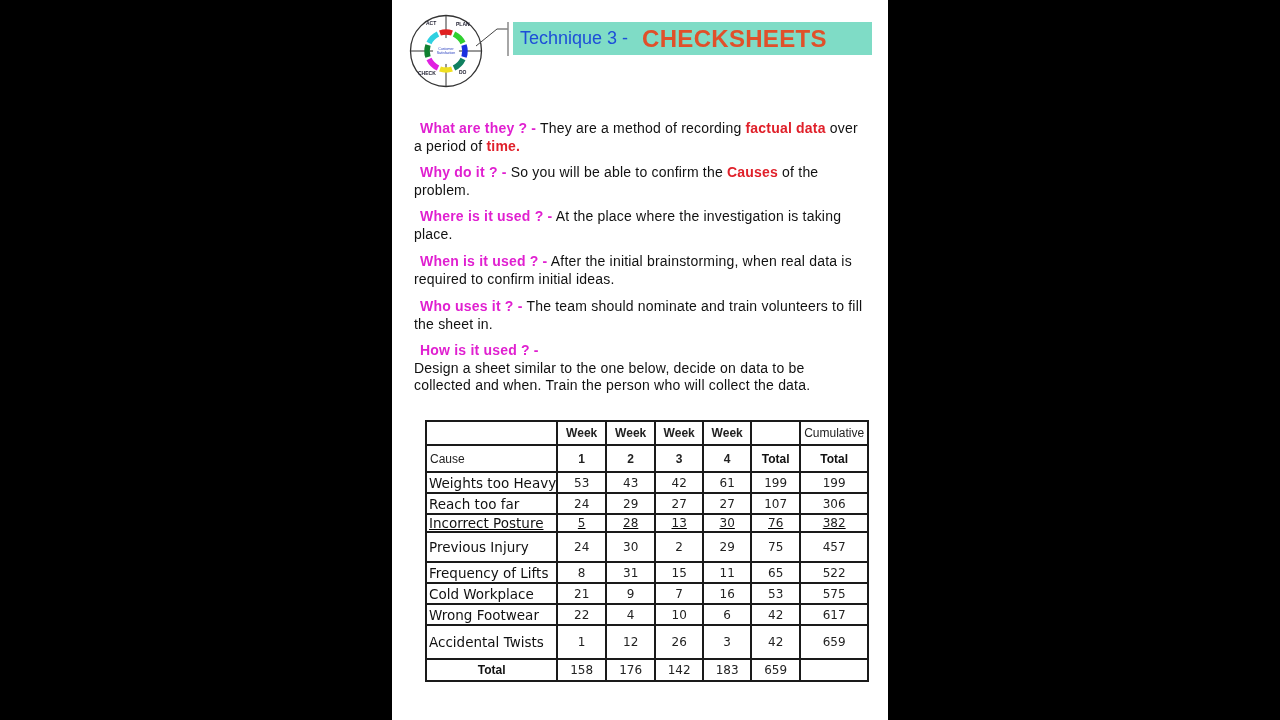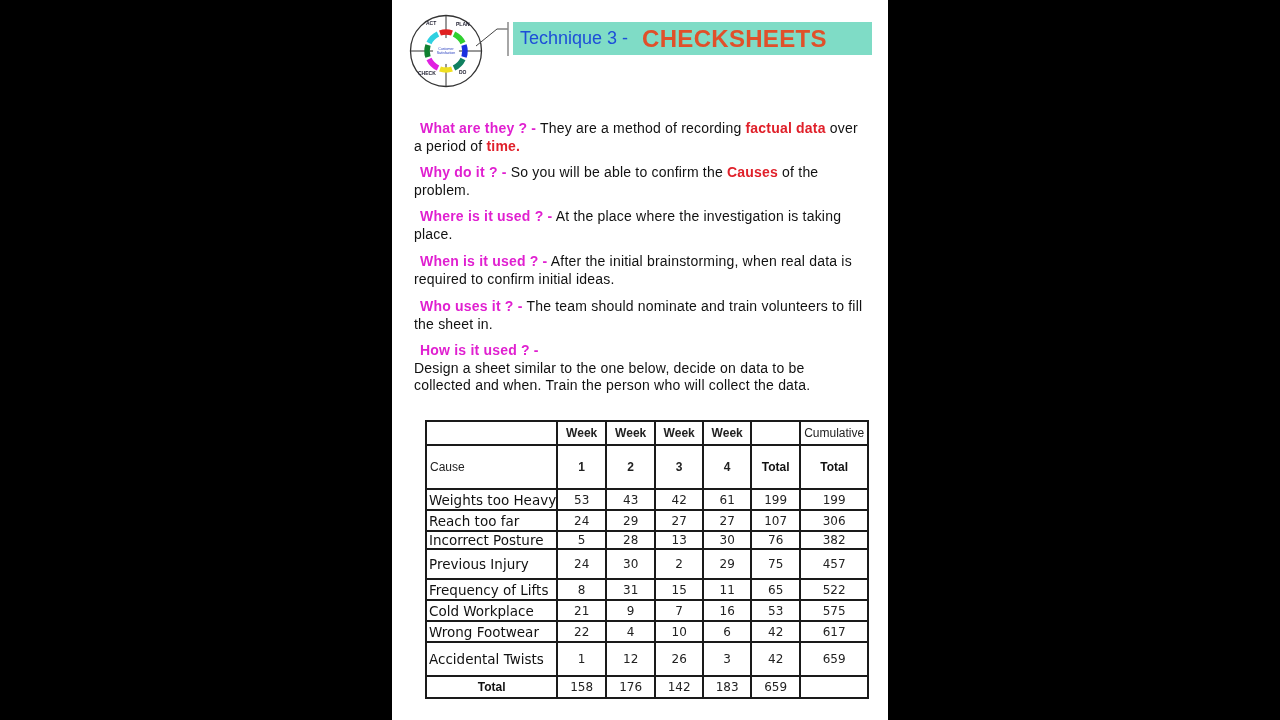--- a/index.html
+++ b/index.html
@@ -99,21 +99,21 @@
     <tbody>
         <tr style="height:24px;">
       <td></td>
       <td class="wk">Week</td>
       <td class="wk">Week</td>
       <td class="wk">Week</td>
       <td class="wk">Week</td>
       <td></td>
       <td class="cum">Cumulative</td>
     </tr>
-    <tr style="height:44px;">
+    <tr style="height:27px;">
       <td class="cause-hdr">Cause</td>
       <td class="wknum">1</td>
       <td class="wknum">2</td>
       <td class="wknum">3</td>
       <td class="wknum">4</td>
       <td class="tot-hdr">Total</td>
       <td class="tot-hdr">Total</td>
     </tr>
 
     <tr style="height:21px;">
@@ -127,21 +127,21 @@
     </tr>
     <tr style="height:21px;">
       <td class="cause-name">Reach too far</td>
       <td>24</td>
           <td>29</td>
           <td>27</td>
           <td>27</td>
           <td>107</td>
           <td>306</td>
     </tr>
-    <tr style="height:17px;">
+    <tr style="height:17px;text-decoration:underline;">
       <td class="cause-name">Incorrect Posture</td>
       <td>5</td>
           <td>28</td>
           <td>13</td>
           <td>30</td>
           <td>76</td>
           <td>382</td>
     </tr>
     <tr style="height:30px;">
       <td class="cause-name">Previous Injury</td>

